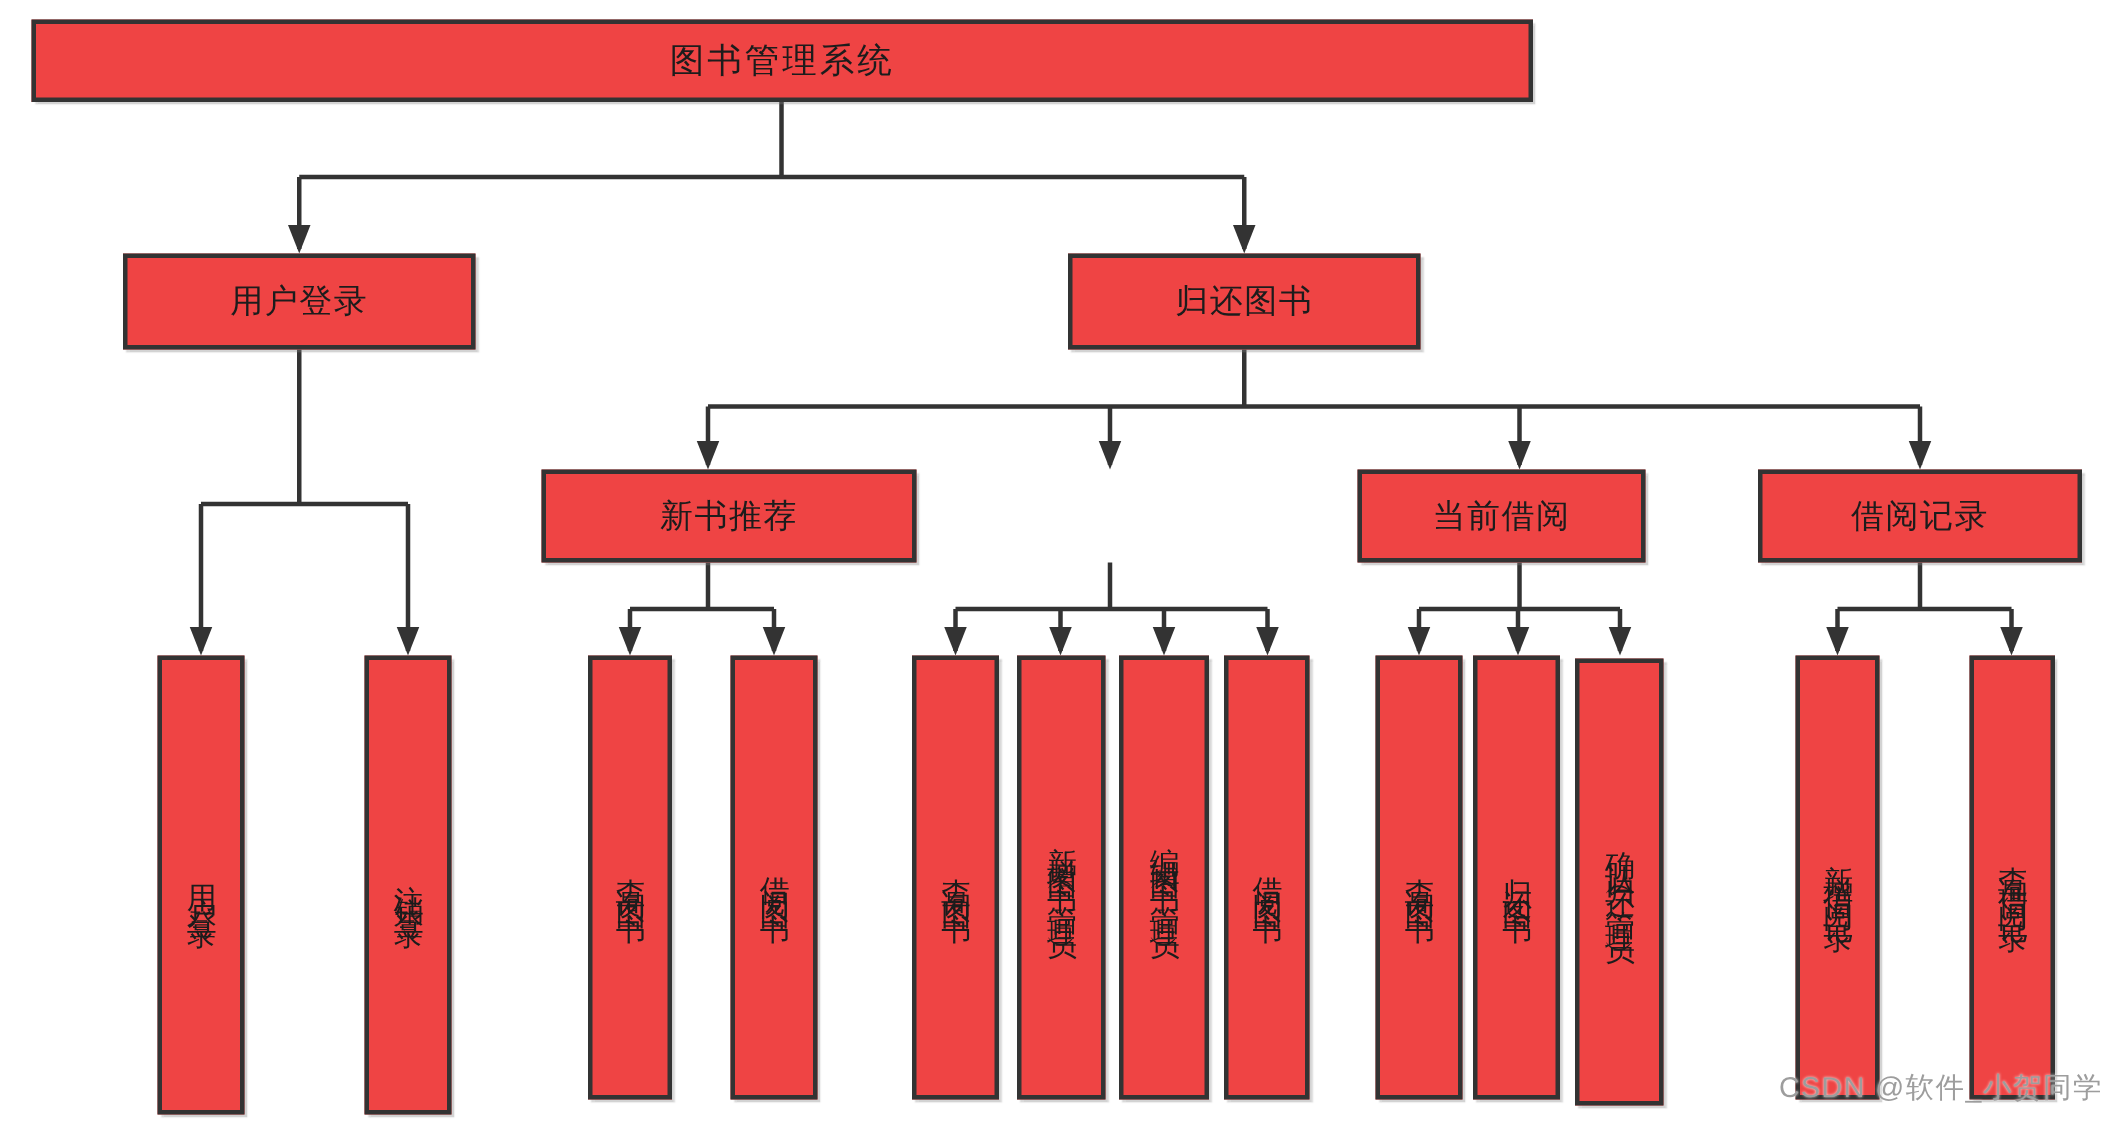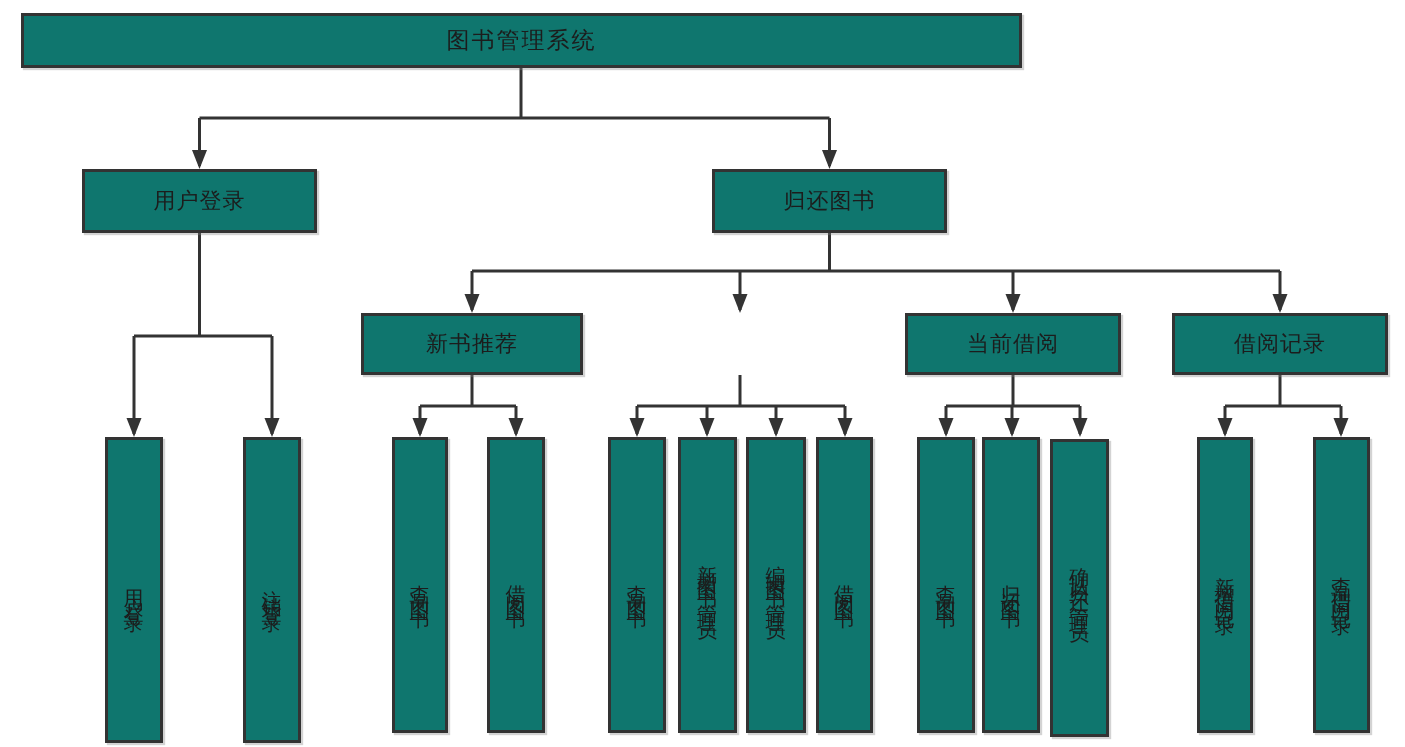--- a/index.html
+++ b/index.html
@@ -8,21 +8,21 @@
     width:1405px; height:747px;
     background:#ffffff;
     font-family:"Liberation Sans", sans-serif;
     overflow:hidden;
   }
   #wires { position:absolute; left:0; top:0; width:1405px; height:747px; }
   .box {
     position:absolute;
     box-sizing:border-box;
     border:3px solid #333333;
-    background:#0f766e;
+    background:#ef4444;
     display:flex;
     align-items:center;
     justify-content:center;
     color:#1c1c1c;
     box-shadow:2px 2px 1px rgba(130,130,130,0.35);
   }
   .hlabel { font-size:22px; letter-spacing:1px; white-space:nowrap; }
   .root-label { font-size:23px; letter-spacing:2px; }
   .vtext {
     writing-mode:vertical-rl;
@@ -119,24 +119,24 @@
     <span class="hlabel root-label">图书管理系统</span>
   </div>
 
   <div class="box" style="left:82px; top:169px; width:235px; height:64px;">
     <span class="hlabel">用户登录</span>
   </div>
   <div class="box" style="left:712px; top:169px; width:235px; height:64px;">
     <span class="hlabel">归还图书</span>
   </div>
 
-  <div class="box" style="left:361px; top:313px; width:222px; height:62px;">
+  <div class="box" style="left:361px; top:313px; width:250px; height:62px;">
     <span class="hlabel">新书推荐</span>
   </div>
-  <div class="box" style="left:905px; top:313px; width:216px; height:62px;">
+  <div class="box" style="left:905px; top:313px; width:192px; height:62px;">
     <span class="hlabel">当前借阅</span>
   </div>
   <div class="box" style="left:1172px; top:313px; width:216px; height:62px;">
     <span class="hlabel">借阅记录</span>
   </div>
 
   <div class="box" style="left:105px; top:437px; width:58px; height:306px;">
     <span class="vtext">用户登录</span>
   </div>
   <div class="box" style="left:243px; top:437px; width:58px; height:306px;">
@@ -173,14 +173,15 @@
     <span class="vtext">确认归还（管理员）</span>
   </div>
 
   <div class="box" style="left:1197px; top:437px; width:56px; height:296px;">
     <span class="vtext">新增借阅记录</span>
   </div>
   <div class="box" style="left:1313px; top:437px; width:57px; height:296px;">
     <span class="vtext">查询借阅记录</span>
   </div>
 
+  <div class="watermark">CSDN @软件_小贺同学</div>
 
 </div>
 
 </body></html>

